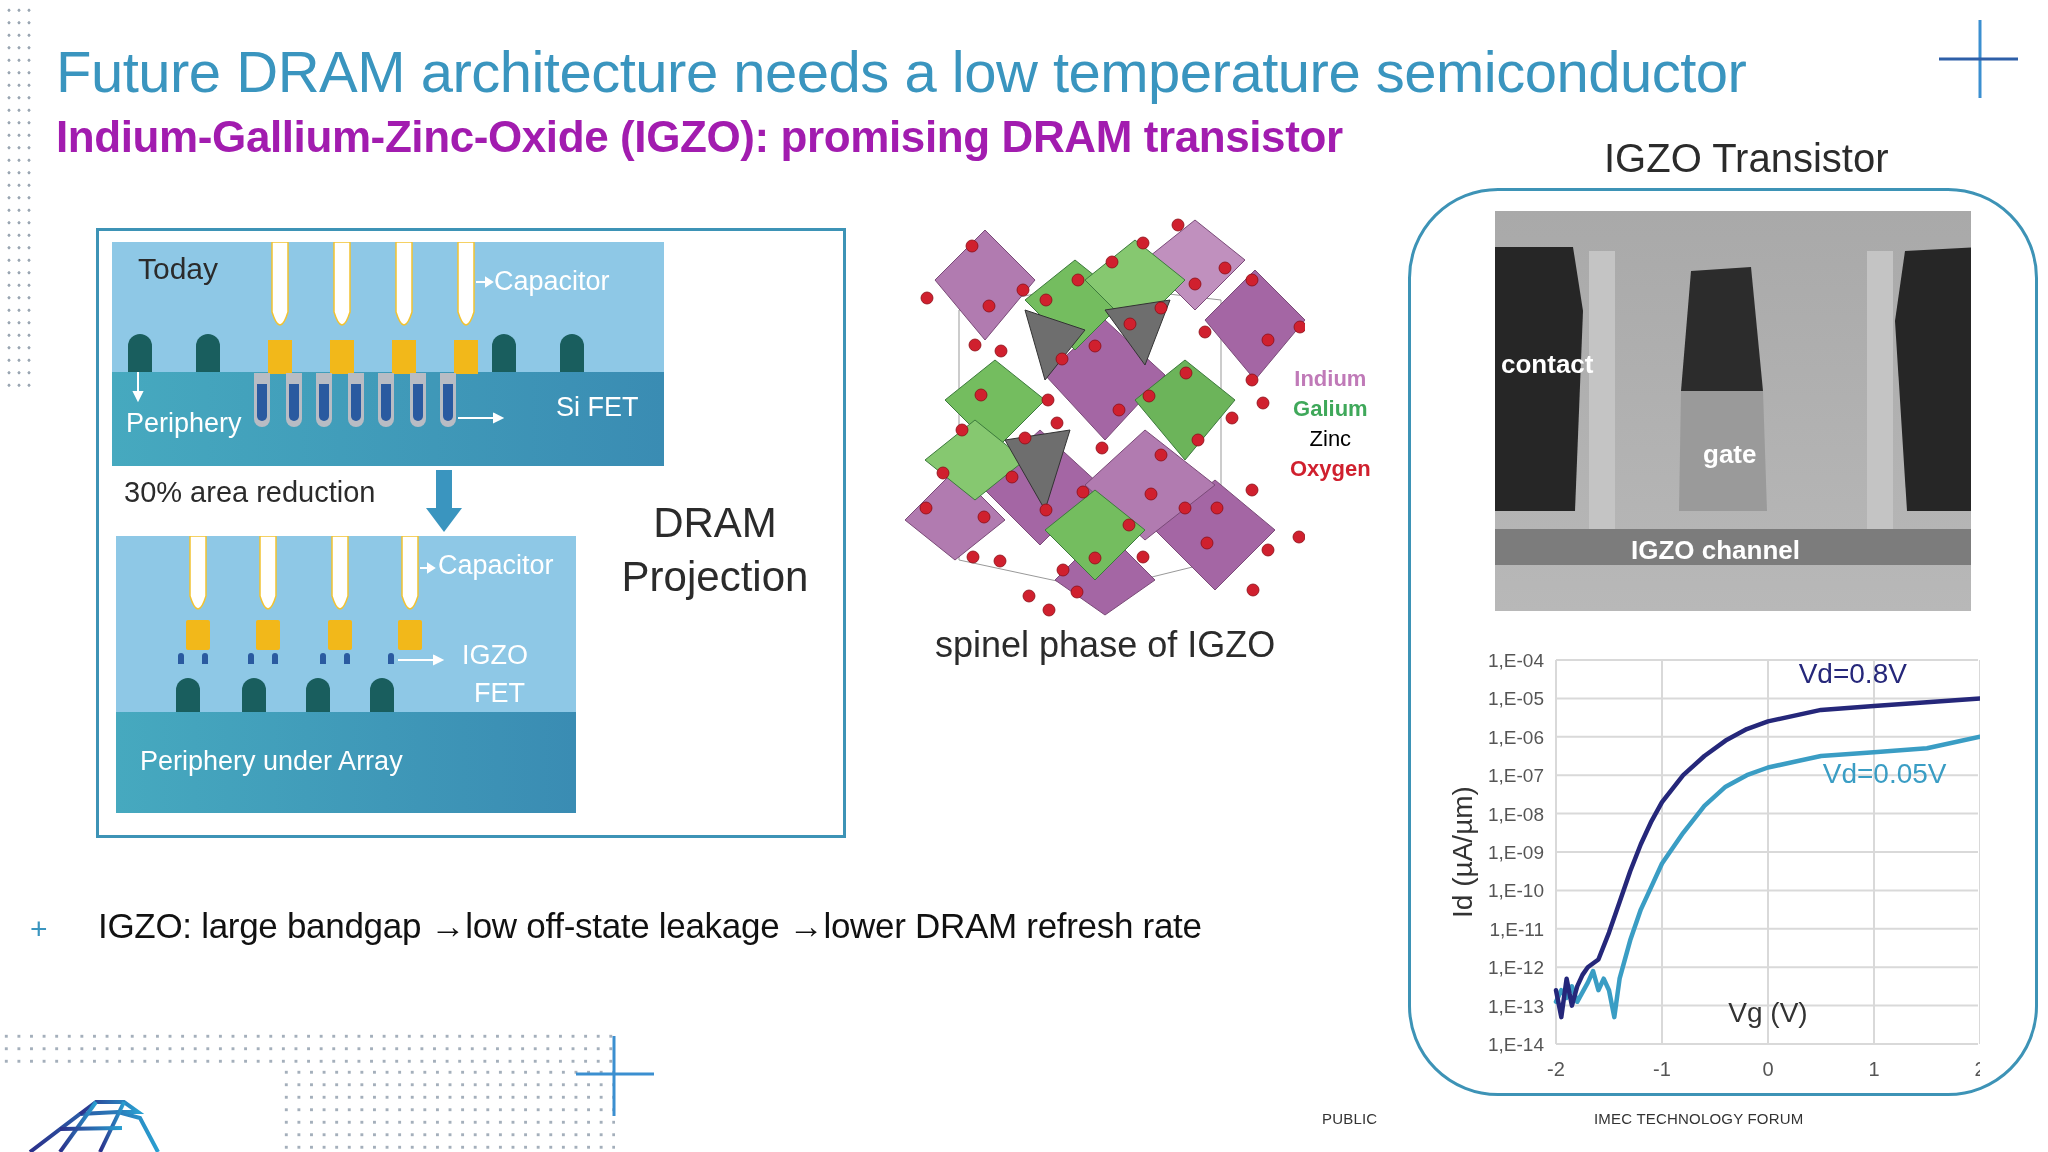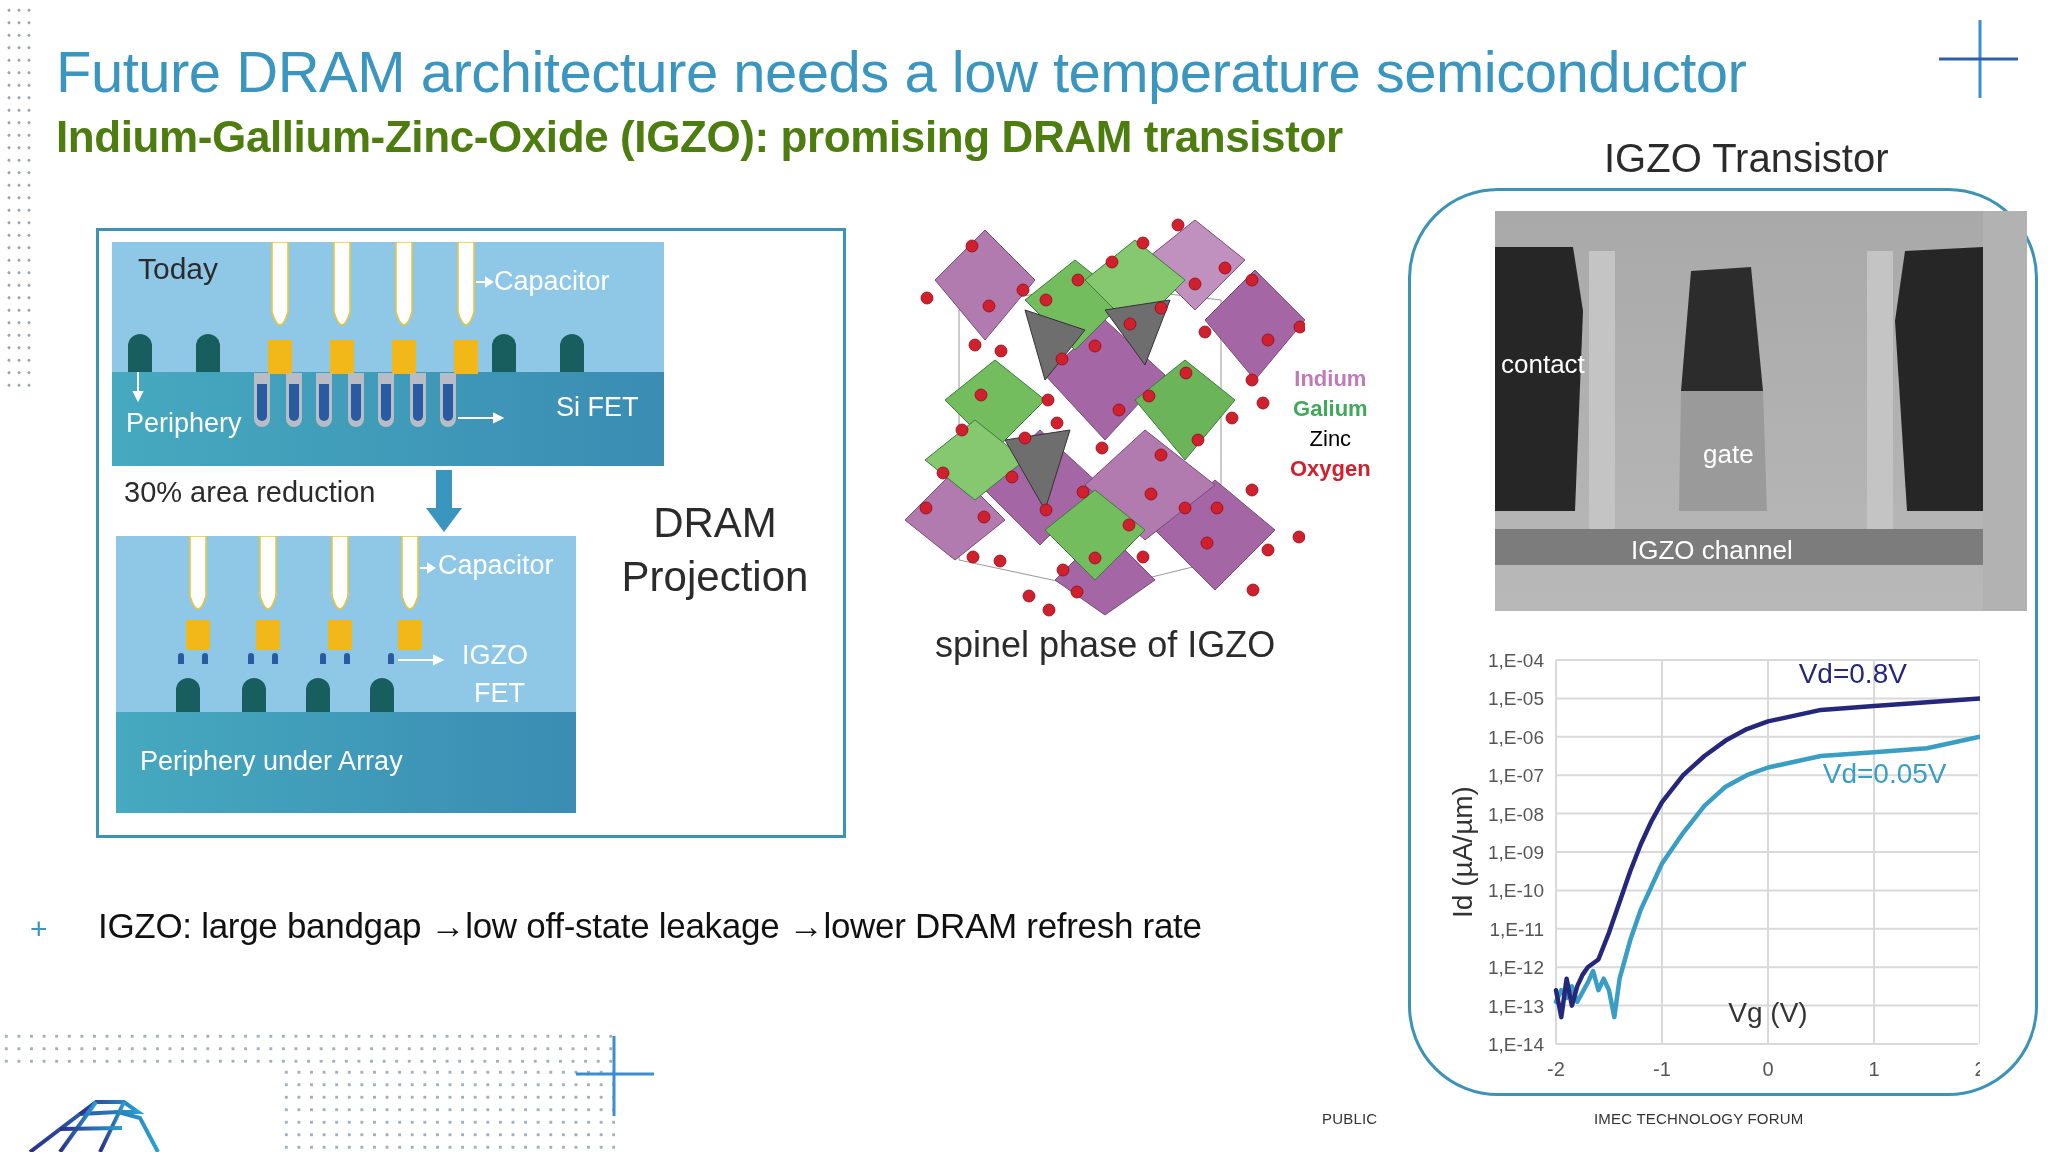--- a/index.html
+++ b/index.html
@@ -22,21 +22,21 @@
     left: 280px; top: 1066px; width: 335px; height: 86px;
     background-image: radial-gradient(circle, #a4afbb 1.4px, transparent 1.7px);
     background-size: 12.6px 12.5px;
   }
 
   .title {
     left: 56px; top: 38px; font-size: 58px; color: #3a95bf; letter-spacing: -0.5px;
     white-space: nowrap; font-weight: normal;
   }
   .subtitle {
-    left: 56px; top: 112px; font-size: 44px; color: #4d7c0f; white-space: nowrap;
+    left: 56px; top: 112px; font-size: 44px; color: #a21caf; white-space: nowrap;
     letter-spacing: -0.4px;
   }
 
   
   .arch-box { left: 96px; top: 228px; width: 750px; height: 610px; border: 3px solid #3d93b6; }
   .today-panel { left: 112px; top: 242px; width: 552px; height: 224px; overflow: hidden; }
   .future-panel { left: 116px; top: 536px; width: 460px; height: 277px; overflow: hidden; }
   .area-reduction { left: 124px; top: 476px; font-size: 29px; color: #2b2b2b; white-space: nowrap; }
   .down-arrow { left: 426px; top: 470px; }
   .arch-title {
@@ -53,21 +53,21 @@
   
   .bullet-plus { left: 30px; top: 912px; font-size: 30px; color: #3a95bf; }
   .bullet-text { left: 98px; top: 906px; font-size: 35px; color: #111; white-space: nowrap; letter-spacing: -0.3px; }
 
   
   .transistor-title { left: 1604px; top: 136px; font-size: 40px; color: #2b2b2b; white-space: nowrap; }
   .transistor-box {
     left: 1408px; top: 188px; width: 630px; height: 908px;
     border: 3px solid #3d93b6; border-radius: 90px;
   }
-  .tem-image { left: 1495px; top: 211px; width: 532px; height: 400px; background: #b2b2b2; overflow: hidden; }
+  .tem-image { left: 1495px; top: 211px; width: 476px; height: 400px; background: #b2b2b2; overflow: hidden; font-weight: bold; }
   .tem-label { color: #ffffff; font-size: 26px; position: absolute; white-space: nowrap; }
 
   .chart { left: 1420px; top: 630px; width: 560px; height: 450px; }
 
   .corner-plus-tr { left: 1938px; top: 18px; }
   .corner-plus-bl { left: 576px; top: 1036px; }
   .logo { left: 0; top: 1072px; }
 
   .footer-public { left: 1322px; top: 1110px; font-size: 15px; color: #333; letter-spacing: 0.2px; }
   .footer-forum { left: 1594px; top: 1110px; font-size: 15px; color: #333; letter-spacing: 0.2px; }

